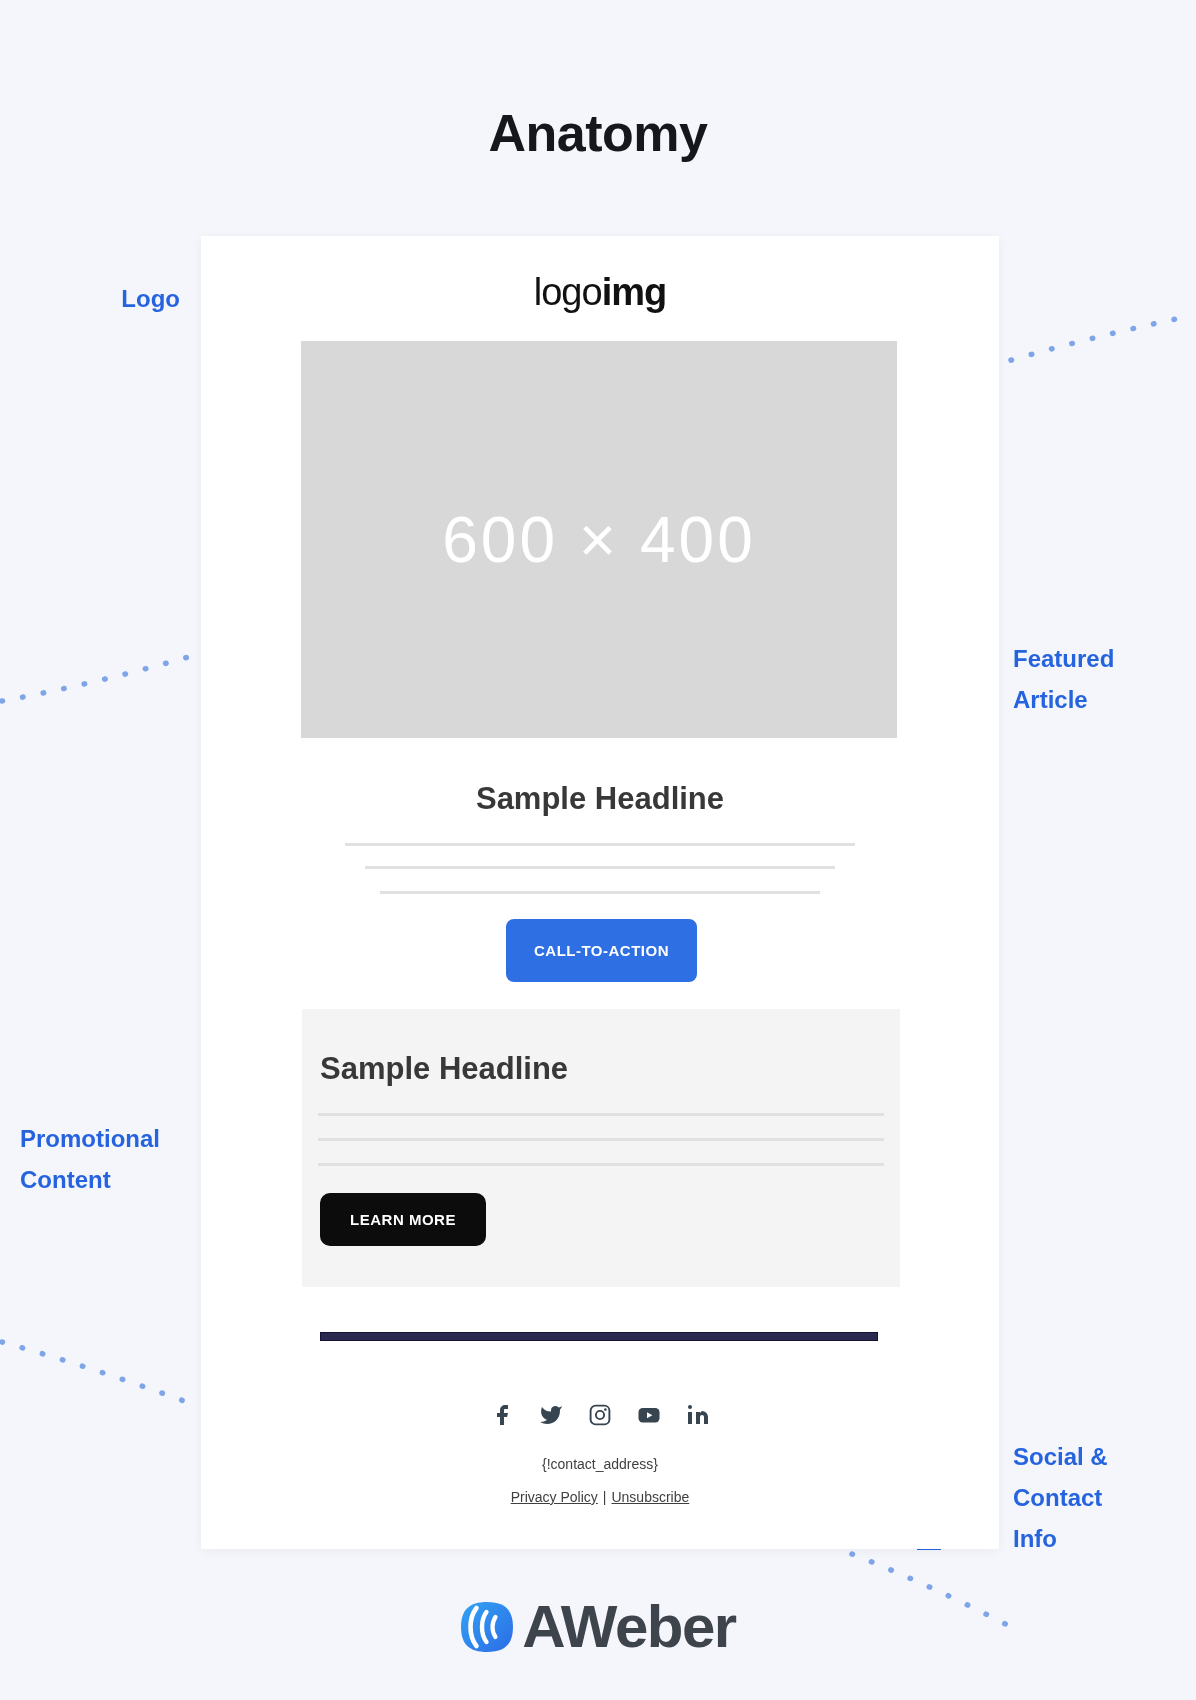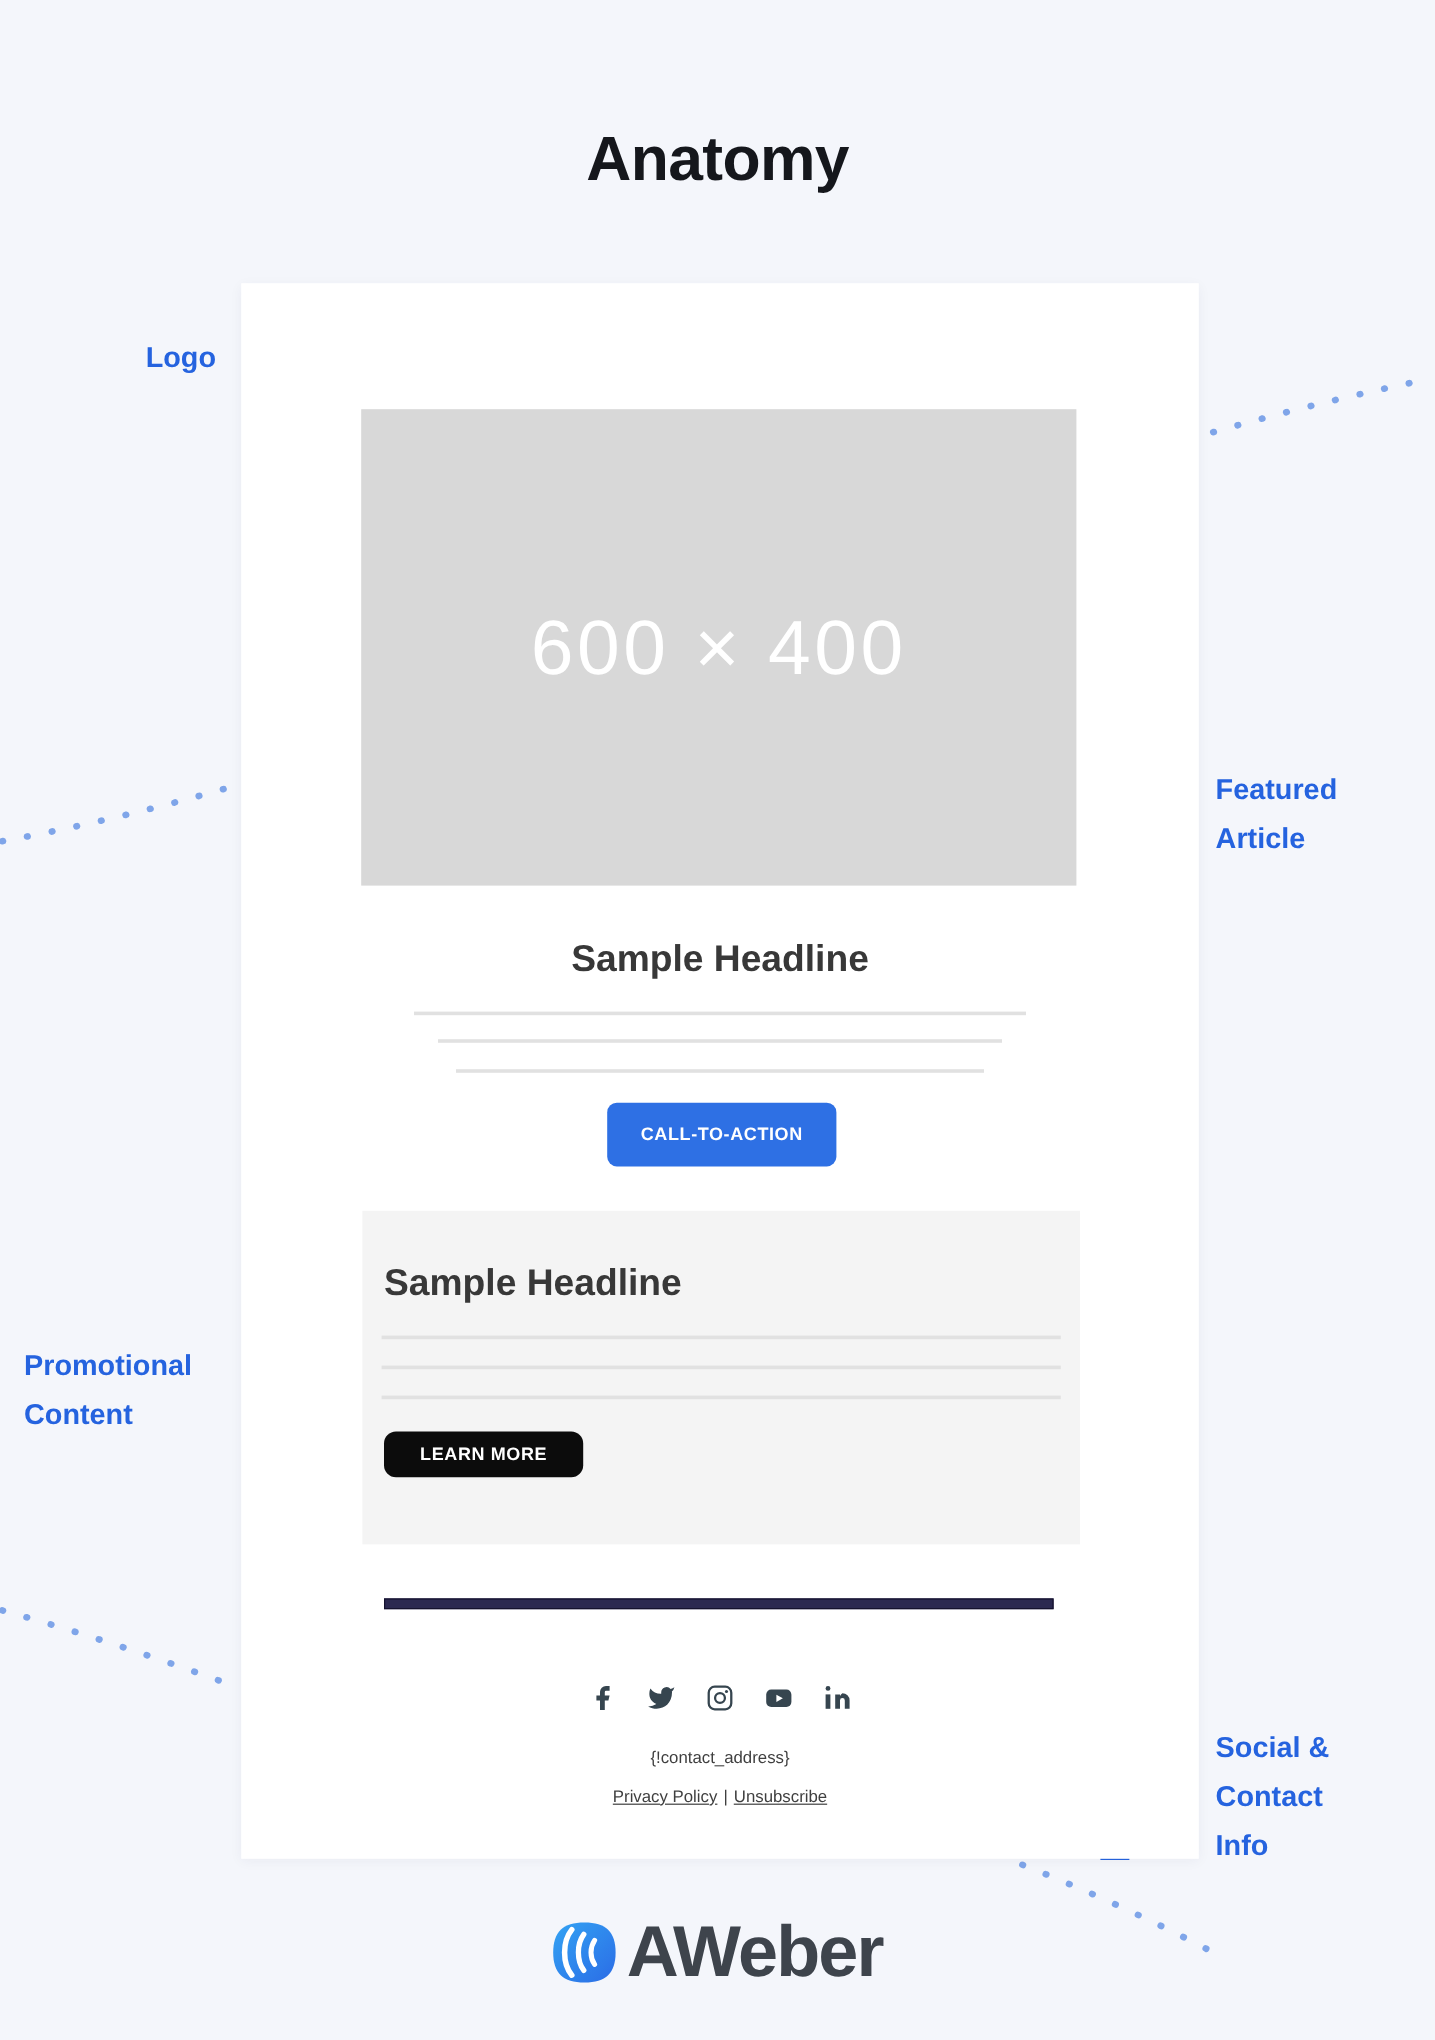--- a/index.html
+++ b/index.html
@@ -30,26 +30,26 @@
     font-size:38px; line-height:48px; color:#111; letter-spacing:-1px; }
   .logo-row .lt { font-weight:normal; }
   .logo-row .lb { font-weight:bold; }
   .hero { left:100px; top:105px; width:596px; height:397px; background:#d8d8d8;
     display:flex; align-items:center; justify-content:center; }
   .hero span { color:#ffffff; font-size:64px; font-weight:300; letter-spacing:3px; }
   .headline { width:100%; text-align:center; font-size:31px; font-weight:bold;
     color:#383838; line-height:36px; }
   .ph-line { position:absolute; height:3px; background:#e1e1e1; }
   .ph-center { left:50%; transform:translateX(-50%); }
-  .cta { left:305px; top:683px; width:191px; height:53px; background:#2e70e4;
+  .cta { left:305px; top:683px; width:191px; height:63px; background:#2e70e4;
     border:none; border-radius:8px; color:#fff; font-family:inherit;
     font-size:15px; font-weight:bold; letter-spacing:0.5px; cursor:pointer; }
   .promo { left:101px; top:773px; width:598px; height:278px; background:#f4f4f4; }
   .promo .headline { left:18px; top:42px; width:auto; text-align:left; }
-  .learn { left:18px; top:184px; width:166px; height:38px; background:#0c0c0c;
+  .learn { left:18px; top:184px; width:166px; height:53px; background:#0c0c0c;
     border:none; border-radius:10px; color:#fff; font-family:inherit;
     font-size:15px; font-weight:bold; letter-spacing:0.5px; cursor:pointer; }
   .divider { left:119px; top:1096px; width:558px; height:9px;
     background:#2b2950; border:1px solid #14122e; }
   .stay { left:0; top:1141px; width:100%; text-align:center; font-size:17px;
     font-weight:bold; letter-spacing:1.5px; color:#3a3a3a; }
   .social-row { left:0; top:1167px; width:100%; display:flex;
     justify-content:center; align-items:center; gap:25px; }
   .sicon { width:24px; height:24px; display:block; cursor:pointer; }
   .contact { left:0; top:1220px; width:100%; text-align:center;
@@ -115,20 +115,23 @@
     <span>Contact</span><br>
     <span>Info</span>
   </div>
   <div class="bl" style="left:937px;top:1335px;width:4px;height:215px"></div>
   <div class="bl" style="left:917px;top:1335px;width:24px;height:4px"></div>
   <div class="bl" style="left:917px;top:1546px;width:24px;height:4px"></div>
   <div class="bl" style="left:941px;top:1438px;width:52px;height:4px"></div>
 
   <div class="card">
 
+    <div class="abs logo-row">
+      <span class="lt">logo</span><span class="lb">img</span>
+    </div>
 
     <div class="abs hero">
       <span>600 × 400</span>
     </div>
 
     <div class="abs headline" style="left:0;top:545px">Sample Headline</div>
     <div class="ph-line ph-center" style="top:607px;width:510px"></div>
     <div class="ph-line ph-center" style="top:630px;width:470px"></div>
     <div class="ph-line ph-center" style="top:655px;width:440px"></div>
 

